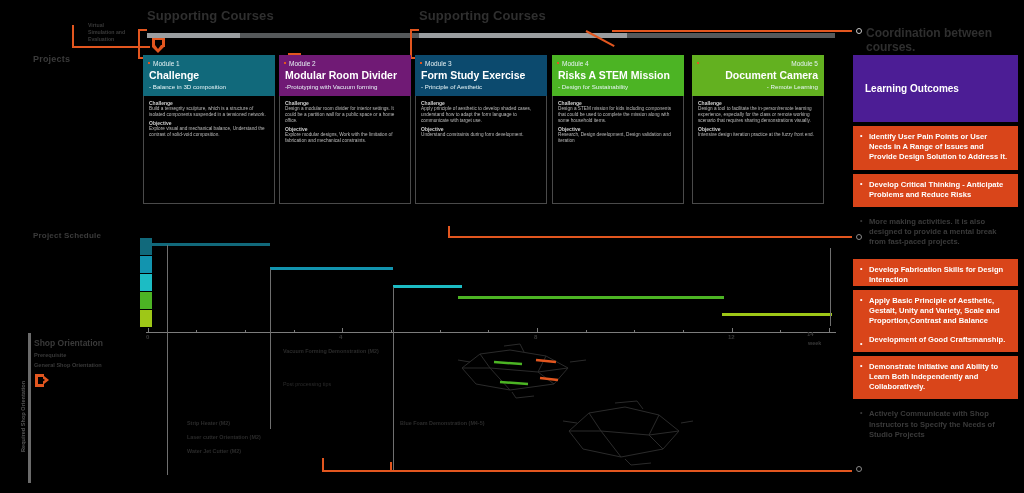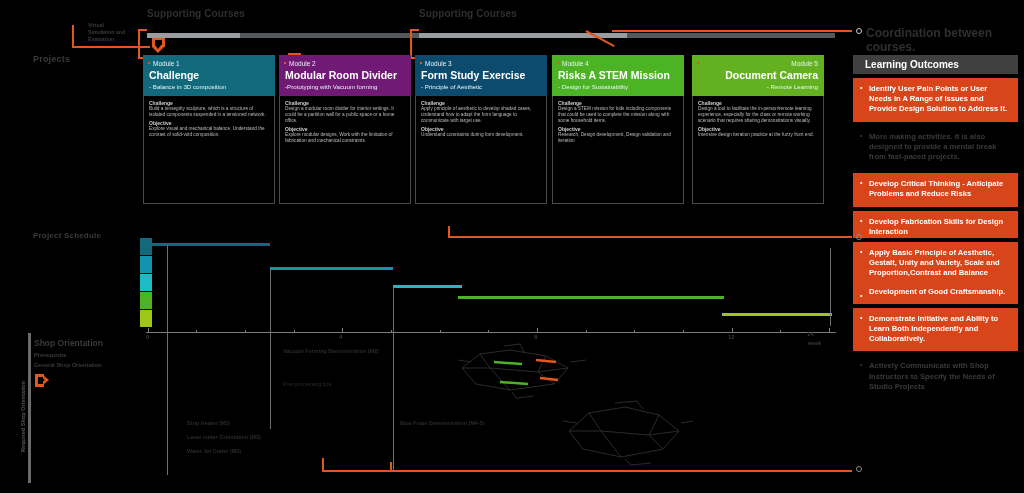--- a/index.html
+++ b/index.html
@@ -2,21 +2,21 @@
 <html><head>
 <meta charset="utf-8">
 <style>
   html,body{margin:0;padding:0;background:#000;}
   body{width:1024px;height:493px;position:relative;overflow:hidden;
        font-family:"Liberation Sans", sans-serif;color:#d8d8d8;}
   .abs{position:absolute;}
   
   .lbl-side{color:#3b3b3b;font-weight:bold;font-size:9px;letter-spacing:.2px;}
   
-  .sup-title{color:#2f2f2f;font-weight:bold;font-size:10px;letter-spacing:.1px;}
+  .sup-title{color:#2f2f2f;font-weight:bold;font-size:13px;letter-spacing:.1px;}
   .sup-bar{height:5px;background:#55585a;}
   .sup-bar .seg{height:100%;background:#9a9da0;}
   .brk{border-left:2px solid #e2561f;border-top:2px solid #e2561f;border-bottom:2px solid #e2561f;}
   .hex{position:relative;width:13px;height:15px;}
   .hex b{position:absolute;left:0;top:0;width:13px;height:9px;background:#e2561f;}
   .hex i{position:absolute;left:0;top:9px;width:0;height:0;
          border-left:6.5px solid transparent;border-right:6.5px solid transparent;border-top:6px solid #e2561f;}
   .hex u{position:absolute;left:3px;top:2px;width:7px;height:5px;background:#000;}
   .hex s{position:absolute;left:3px;top:7px;width:0;height:0;
          border-left:3.5px solid transparent;border-right:3.5px solid transparent;border-top:4px solid #000;}
@@ -24,22 +24,22 @@
   .mod{position:absolute;top:55px;width:132px;}
   .mod-head{padding:5px 6px 6px 6px;position:relative;}
   .mod-num{font-size:6.5px;color:#e7f3f5;margin-bottom:2px;padding-left:4px;position:relative;}
   .mod-num:before{content:"";position:absolute;left:-1px;top:2.2px;width:2px;height:2px;background:#e2561f;}
   .mod-name{font-size:10.5px;font-weight:bold;color:#fff;line-height:12px;}
   .mod-sub{font-size:6.2px;color:#e9f6f8;margin-top:2px;}
   .mod-body{border:1px solid #4a4a4a;border-top:none;padding:4px 5px 6px 5px;height:108px;box-sizing:border-box;}
   .mod-body .h{font-weight:bold;font-size:5px;color:#cfcfcf;}
   .mod-body p{margin:0 0 2px 0;font-size:4.7px;line-height:6.1px;color:#bdbdbd;}
   
-  .lo-head{background:#404040;color:#fff;font-size:10px;font-weight:bold;
-           padding:4px 12px;}
+  .lo-head{background:#4c1d95;color:#fff;font-size:10px;font-weight:bold;
+           padding:28px 12px;}
   .lo{margin-top:4px;padding:6px 10px 7px 16px;font-size:7.6px;font-weight:bold;
       line-height:10.2px;position:relative;}
   .lo:before{content:"•";position:absolute;left:7px;top:5px;font-size:7px;}
   .lo.orange{background:#d9451a;color:#ffffff;}
   .lo.grey{background:#000;color:#3a3a3a;}
   
   .axis{position:absolute;background:#7c7c7c;}
   .bar{position:absolute;height:3px;}
   .swatch{position:absolute;width:12px;height:17px;}
   .note{position:absolute;font-size:5.4px;font-weight:bold;color:#2b2b2b;white-space:nowrap;}
@@ -167,22 +167,22 @@
     <div class="h">Challenge</div>
     <p>Design a tool to facilitate the in-person/remote learning experience, especially for the class or remote working scenario that requires sharing demonstrations visually.</p>
     <div class="h">Objective</div>
     <p>Intensive design iteration practice at the fuzzy front end.</p>
   </div>
 </div>
 
 <div class="abs" style="left:853px;top:55px;width:165px;">
   <div class="lo-head">Learning Outcomes</div>
   <div class="lo orange">Identify User Pain Points or User Needs in A Range of Issues and Provide Design Solution to Address It.</div>
+  <div class="lo orange">Develop Critical Thinking - Anticipate Problems and Reduce Risks</div>
   <div class="lo grey">More making activities. It is also designed to provide a mental break  from fast-paced projects.</div>
-  <div class="lo orange">Develop Critical Thinking - Anticipate Problems and Reduce Risks</div>
   <div class="lo orange" style="padding-bottom:1px;margin-bottom:0;">Develop Fabrication Skills for Design Interaction</div>
   <div class="lo orange">Apply Basic Principle of Aesthetic, Gestalt, Unity and Variety, Scale and Proportion,Contrast and Balance</div>
   <div class="lo orange" style="margin-top:0;padding-top:1px;">Development of Good Craftsmanship.</div>
   <div class="lo orange">Demonstrate Initiative and Ability to Learn Both Independently and Collaboratively.</div>
   <div class="lo grey">Actively Communicate with Shop Instructors to Specify the Needs of Studio Projects</div>
 </div>
 
 <div class="swatch" style="left:140px;top:238px;background:#11697b;"></div>
 <div class="swatch" style="left:140px;top:256px;background:#1294af;"></div>
 <div class="swatch" style="left:140px;top:274px;background:#1cbcc4;"></div>

